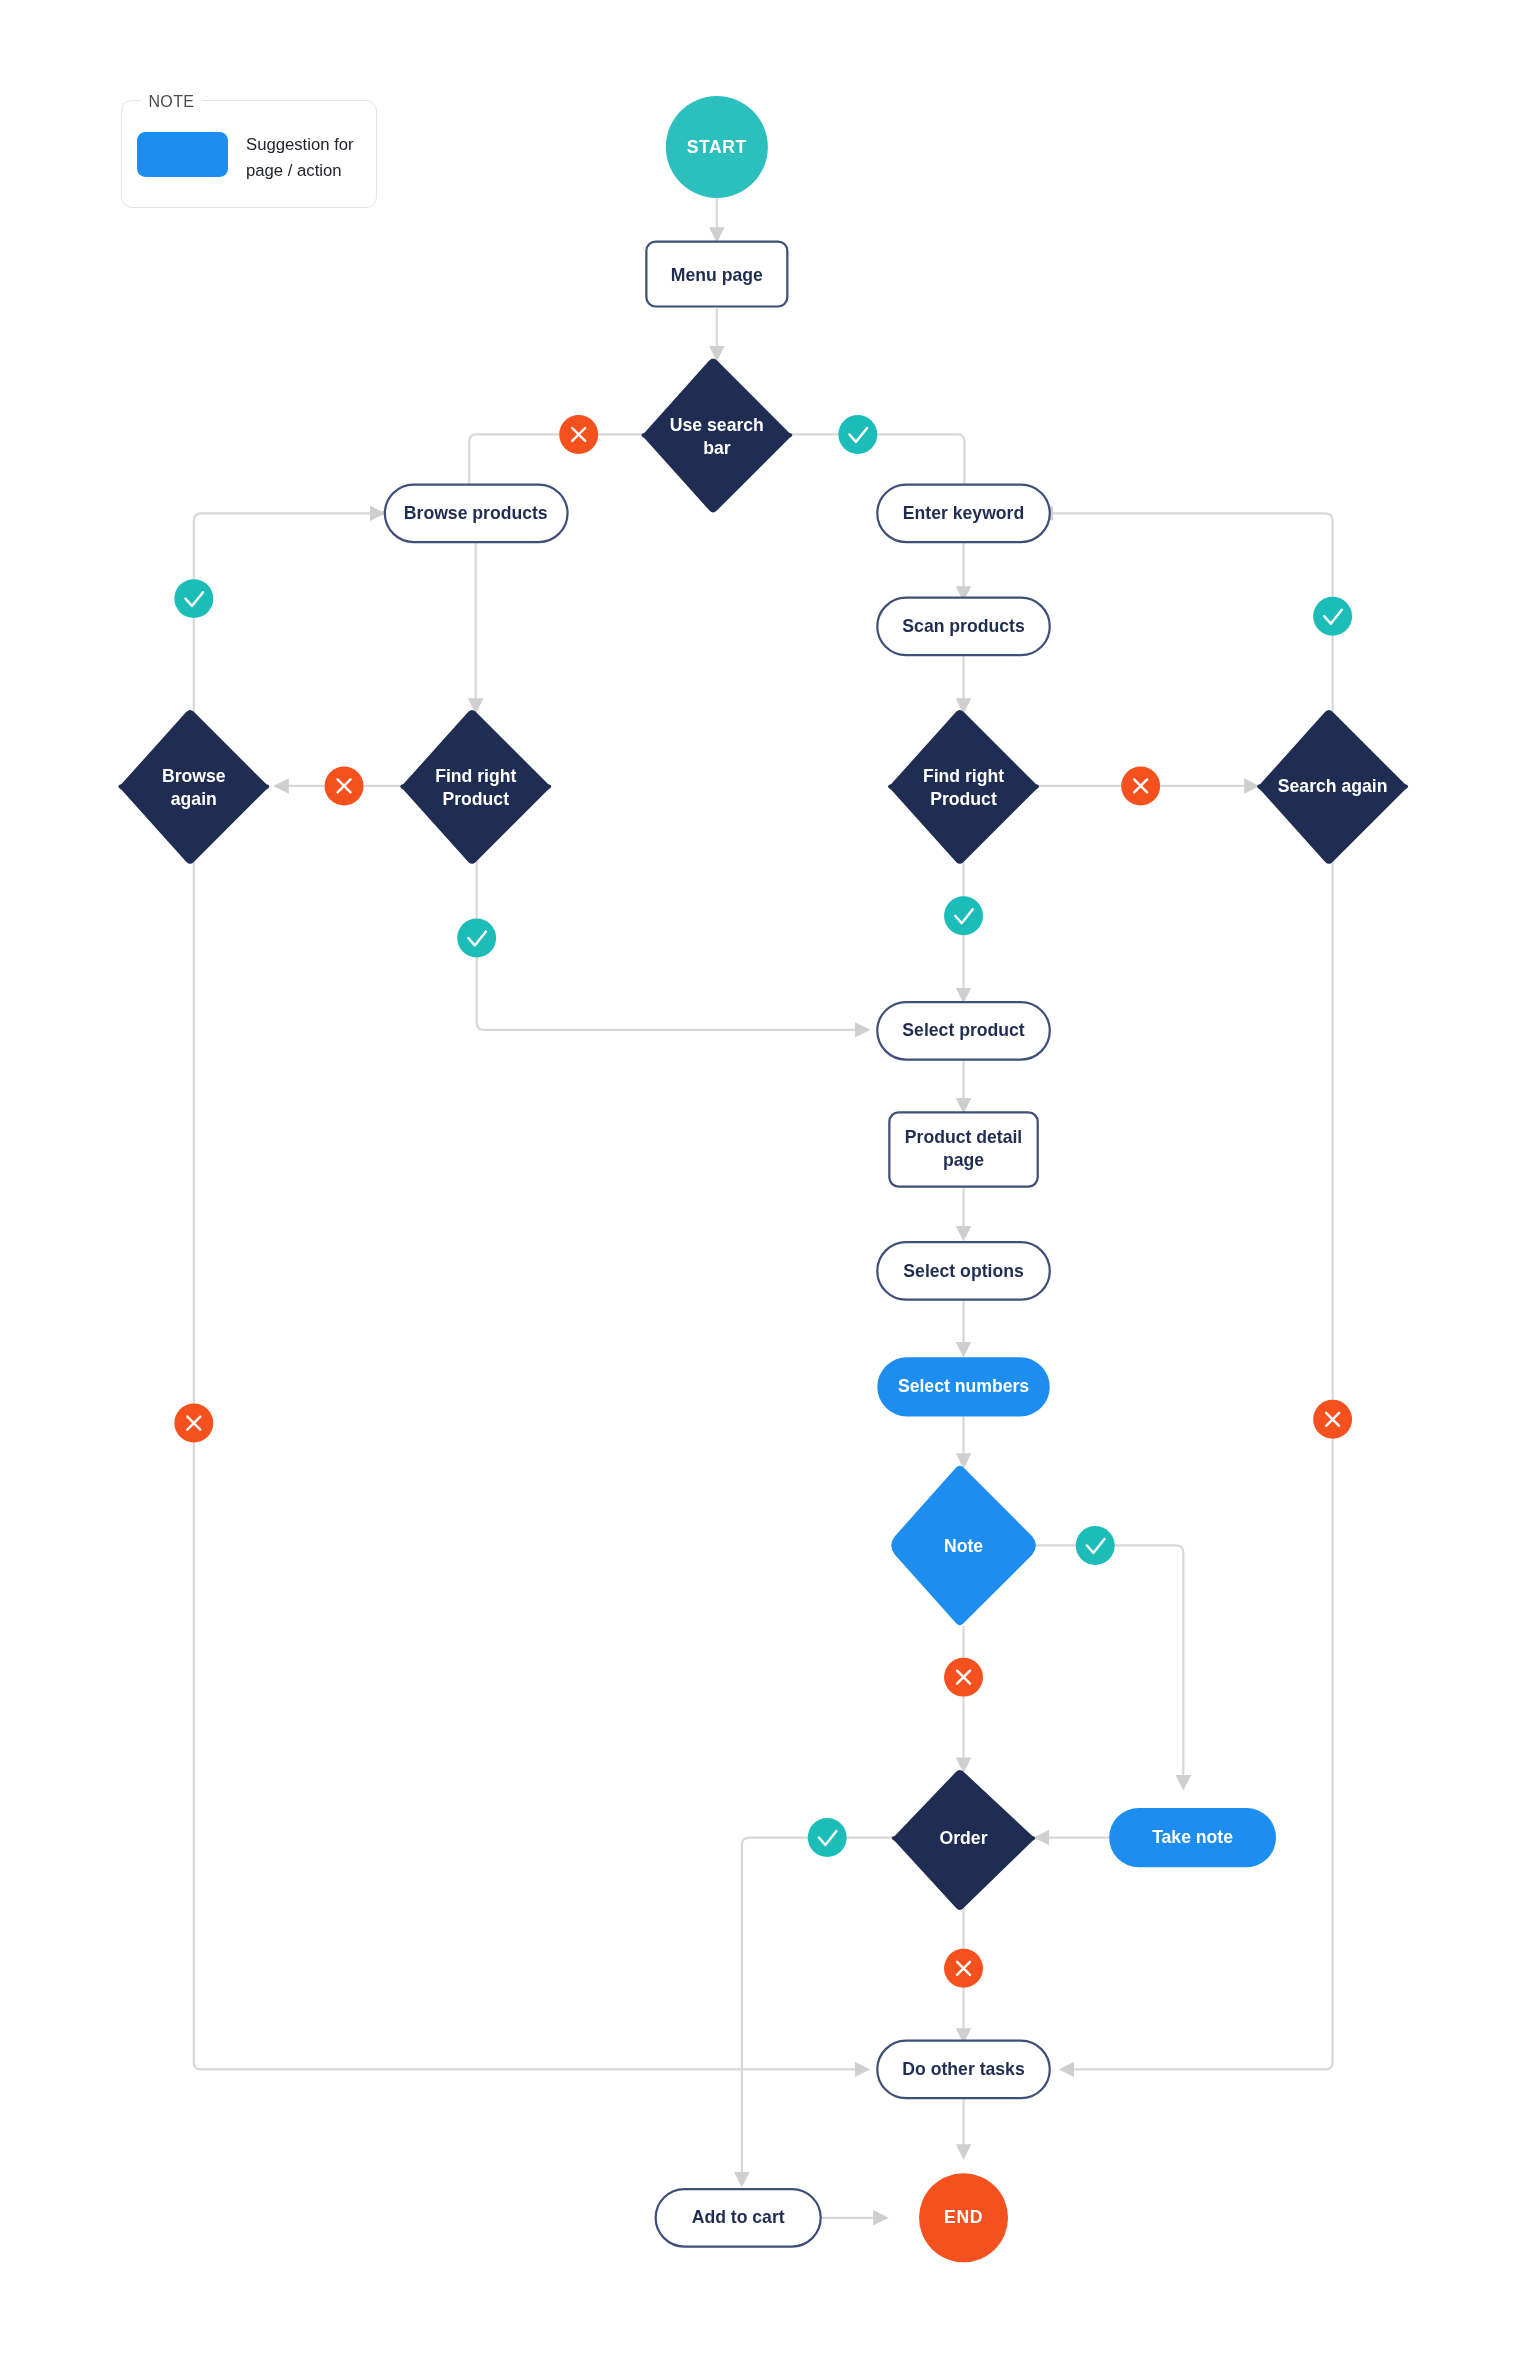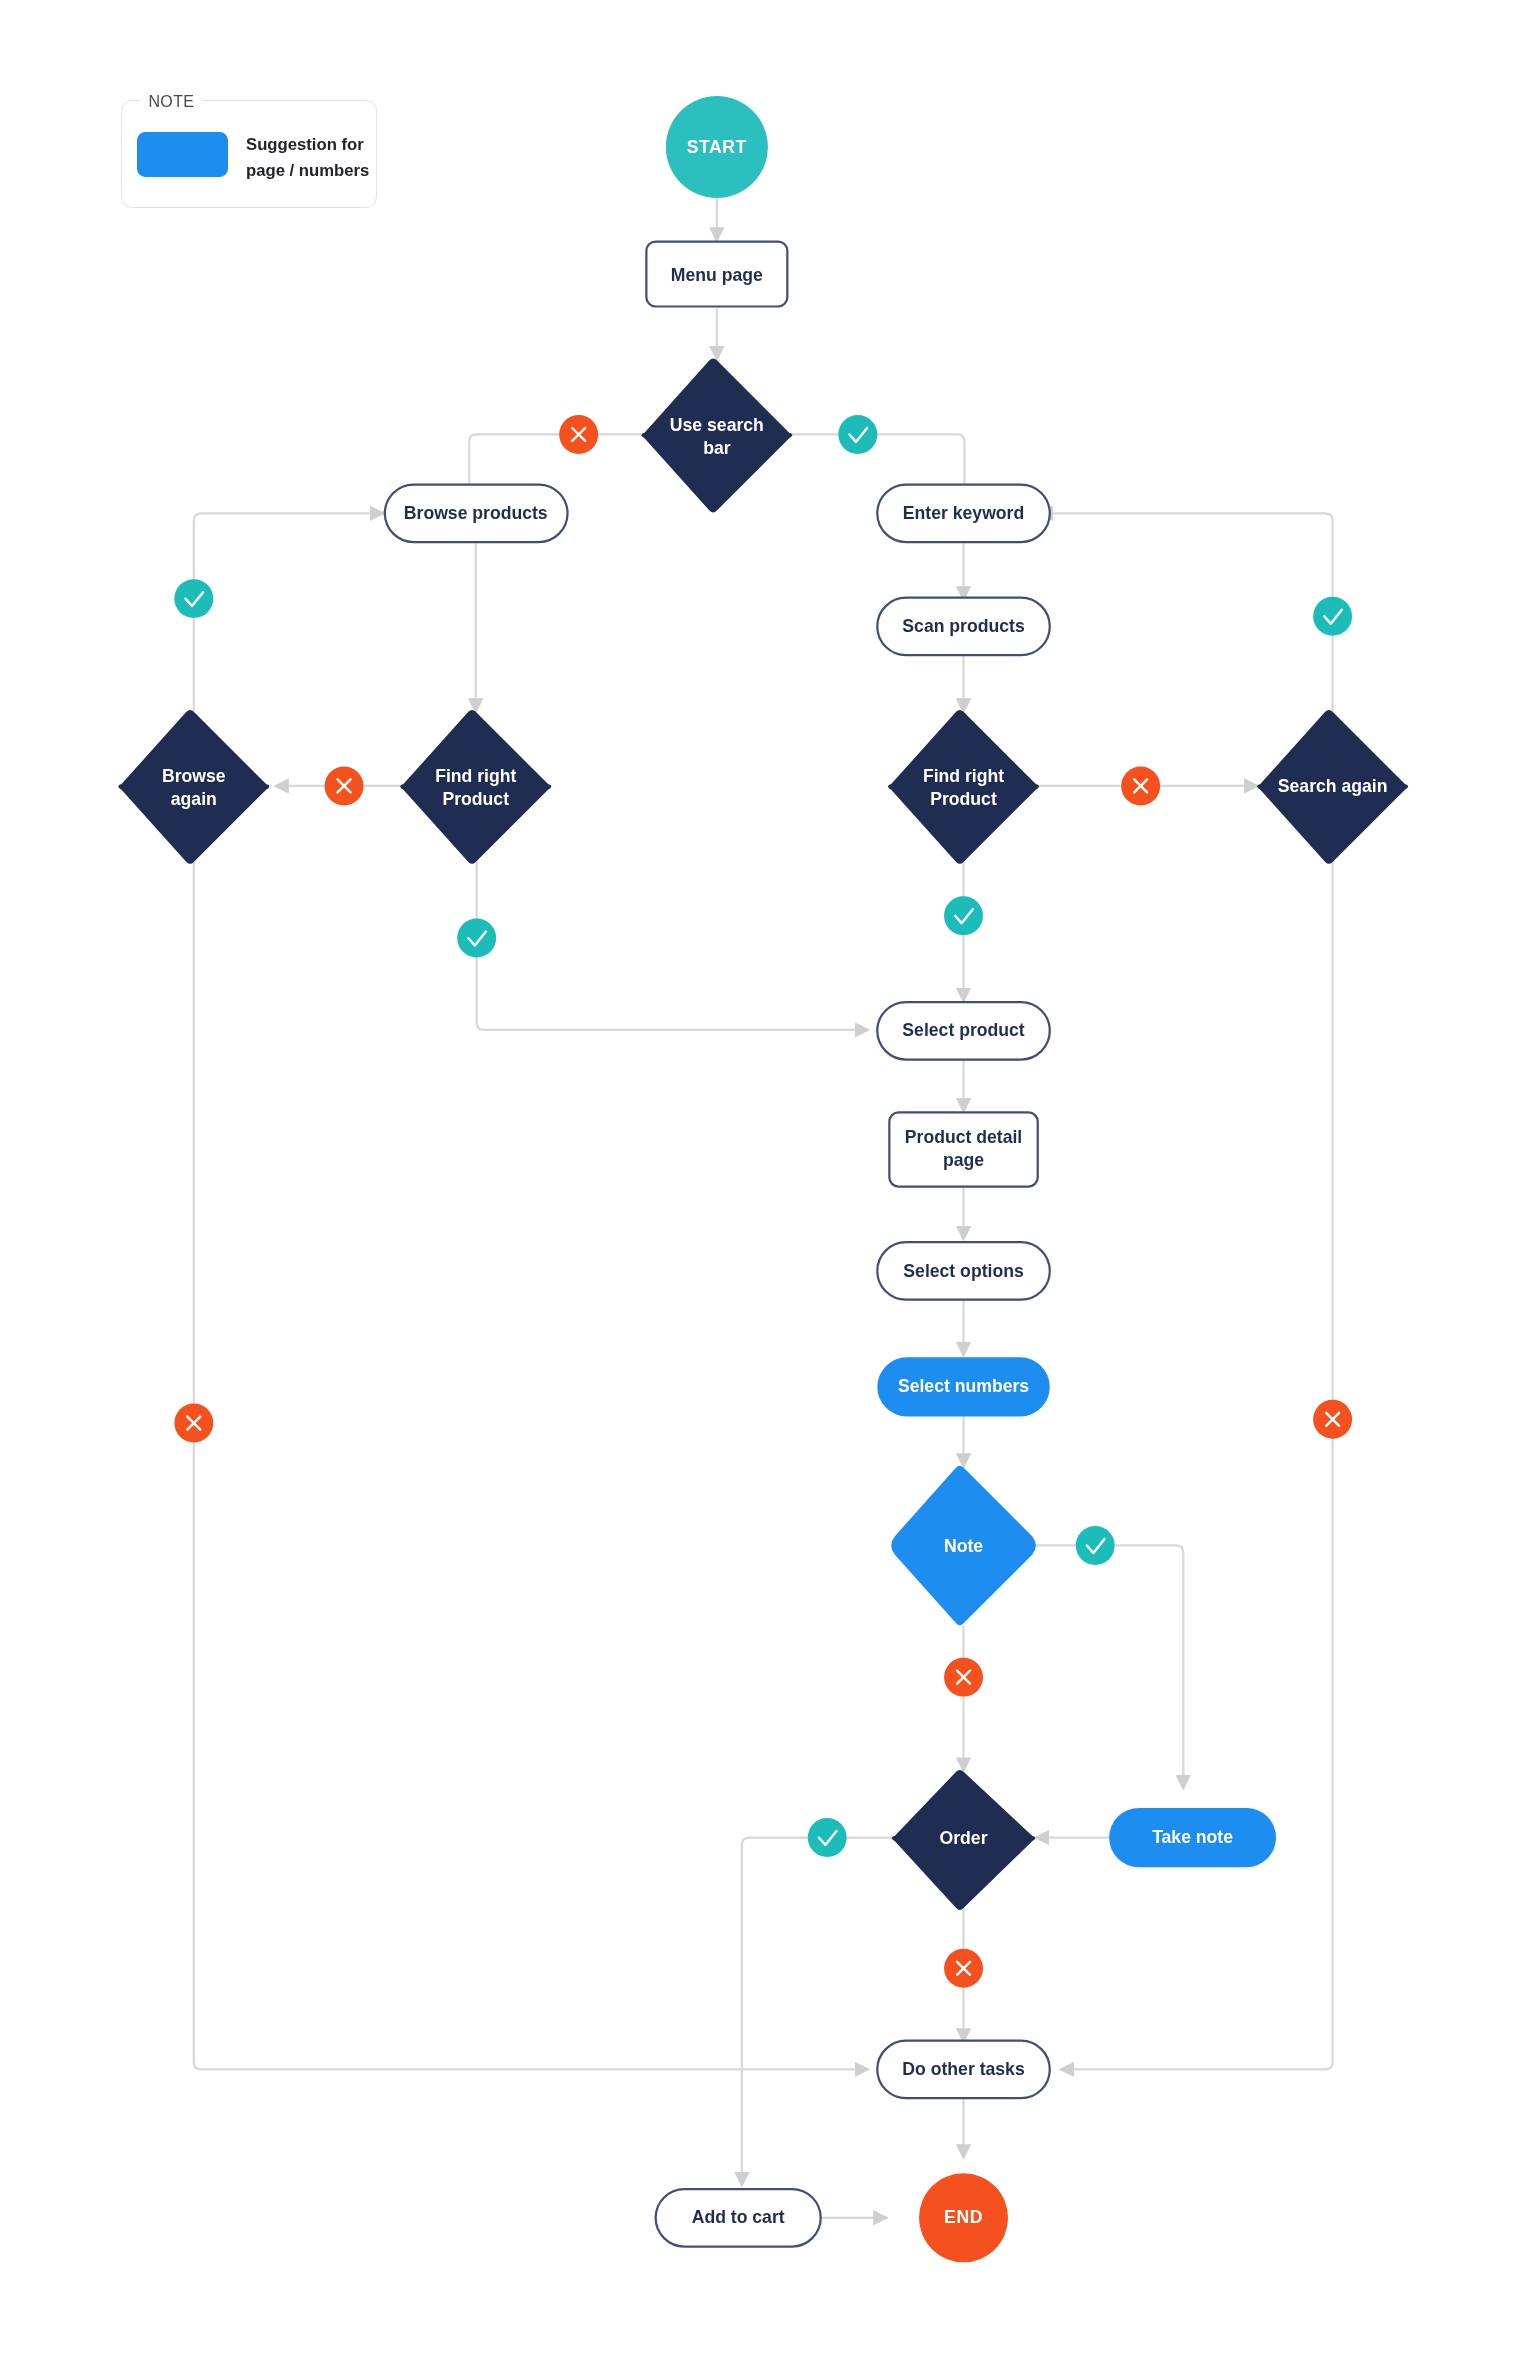--- a/index.html
+++ b/index.html
@@ -123,21 +123,20 @@
   }
   .legend-text {
     position: absolute;
     left: 246px;
     top: 132px;
     width: 130px;
     font-size: 16.7px;
     line-height: 26px;
     color: #21242b;
     font-family: "Liberation Sans", sans-serif;
-    font-weight: bold;
   }
 </style>
 </head>
 <body>
 
 <svg id="canvas" viewBox="0 0 1652 2560">
   <defs>
     <marker id="arrow" viewBox="0 0 10 10" refX="8" refY="5" markerWidth="7" markerHeight="7" orient="auto-start-reverse">
       <path d="M 0 0 L 10 5 L 0 10 z" class="arrowhead"></path>
     </marker>
@@ -354,15 +353,15 @@
       <path class="badge-glyph" d="M 1032 2115 L 1046 2129 M 1046 2115 L 1032 2129"></path>
     </g>
   </g>
 </svg>
 
 <div class="legend-box"></div>
 <div class="legend-title">NOTE</div>
 <div class="legend-swatch"></div>
 <div class="legend-text">
   <span>Suggestion for</span><br>
-  <span>page / numbers</span>
+  <span>page / action</span>
 </div>
 
 
 </body></html>

